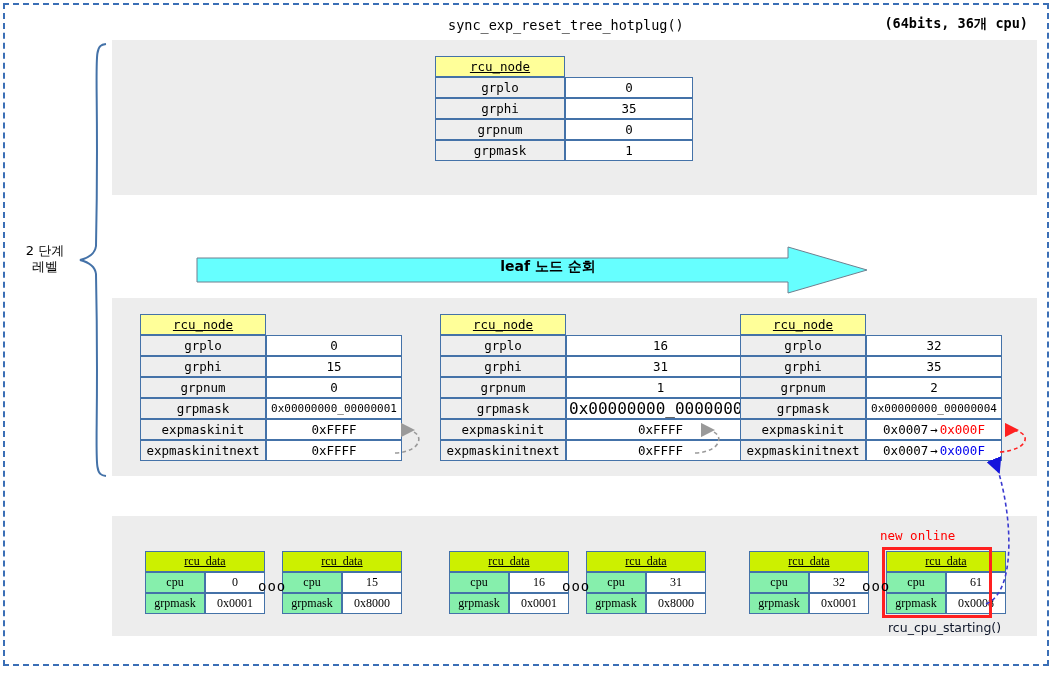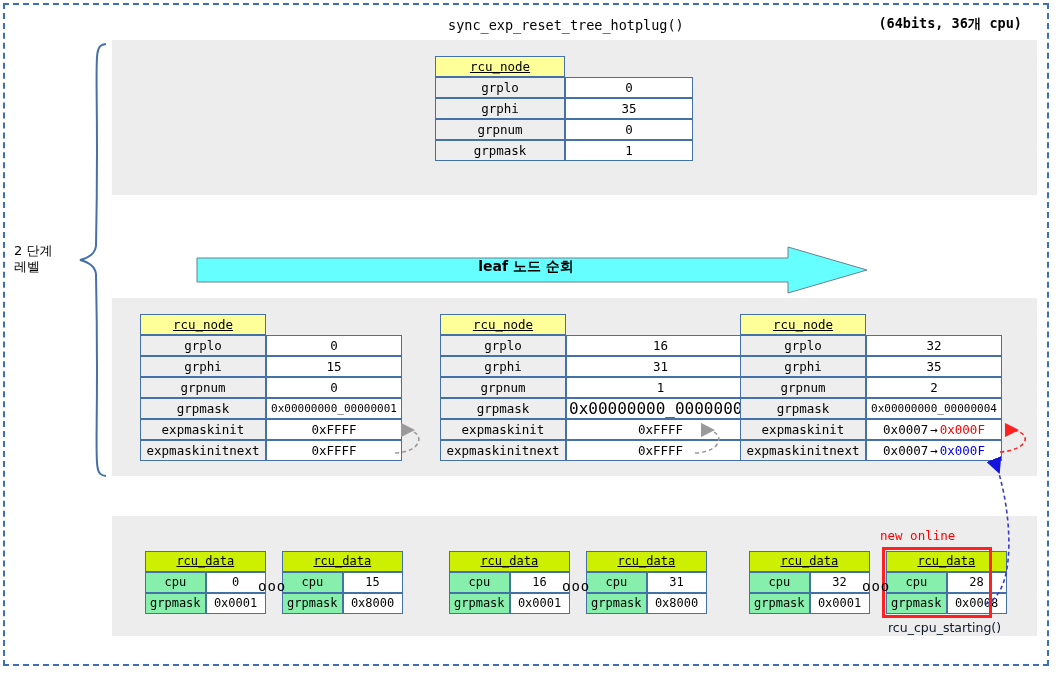--- a/index.html
+++ b/index.html
@@ -15,63 +15,64 @@
     position:absolute;left:3px;top:3px;width:1046px;height:663px;
     border:2px dashed #3b6fb6;box-sizing:border-box;pointer-events:none;
   }
 
   
   .diagram-title{
     position:absolute;left:448px;top:17px;font-size:13.5px;color:#000;
     letter-spacing:0px;white-space:nowrap;
   }
   .cpu-note{
-    position:absolute;right:28px;top:15px;font-size:13.5px;font-weight:bold;color:#000;
+    position:absolute;right:22px;top:15px;font-size:13.5px;font-weight:bold;color:#000;
     white-space:nowrap;
   }
 
   
   .panel{position:absolute;background:#ededed;}
   #panel-root{left:112px;top:40px;width:925px;height:155px;}
   #panel-leaf{left:112px;top:298px;width:925px;height:178px;}
   #panel-data{left:112px;top:516px;width:925px;height:120px;}
 
   
   .brace-label{
-    position:absolute;left:14px;top:243px;width:62px;
+    position:absolute;left:14px;top:243px;width:62px;text-align:center;
     font-size:13px;line-height:16px;color:#000;
     font-family:"DejaVu Sans","Liberation Sans",sans-serif;
   }
   .brace-svg{position:absolute;left:76px;top:40px;}
 
   
   .arrow-band{position:absolute;left:196px;top:246px;}
   .arrow-label{
     position:absolute;left:196px;top:258px;width:660px;text-align:center;
     font-size:14px;font-weight:bold;color:#000;
     font-family:"DejaVu Sans","Liberation Sans",sans-serif;
     pointer-events:none;
+    padding-left:22px;
   }
 
   
   .node-tbl{position:absolute;border-collapse:separate;border-spacing:0;}
   .node-tbl td{
     font-size:12.5px;color:#000;height:19px;line-height:19px;
     padding:0 2px;text-align:center;white-space:nowrap;
     border:1px solid #4472a8;
   }
   .node-tbl td.hdr{
     background:#ffff99;text-decoration:underline;font-size:12.5px;margin-top:26px;
   }
   .node-tbl td.key{background:#eeeeee;}
   .node-tbl td.val{background:#ffffff;}
   .node-tbl td.blank{border:none;background:transparent;}
 
   
-  .data-tbl{position:absolute;border-collapse:separate;border-spacing:0;}
+  .data-tbl{position:absolute;border-collapse:separate;border-spacing:0;font-family:Liberation Serif, serif;}
   .data-tbl td{
     font-size:12px;color:#000;height:19px;line-height:19px;
     padding:0 4px;text-align:center;white-space:nowrap;
     border:1px solid #4472a8;
   }
   .data-tbl td.hdr{background:#ccf000;text-decoration:underline;}
   .data-tbl td.key{background:#86efac;}
   .data-tbl td.val{background:#ffffff;}
 
   .hl-box{
@@ -331,21 +332,21 @@
   </tbody>
     </table>
 
   <table class="data-tbl" style="left:886px;top:551px;">
     <tbody>
         <tr>
       <td class="hdr" colspan="2">rcu_data</td>
     </tr>
     <tr>
       <td class="key" style="width:50px;">cpu</td>
-      <td class="val" style="width:50px;">28</td>
+      <td class="val" style="width:50px;">61</td>
     </tr>
     <tr>
       <td class="key">grpmask</td>
       <td class="val val-blue">0x0008</td>
     </tr>
   </tbody>
     </table>
 
   <div class="hl-box" style="left:882px;top:547px;width:104px;height:65px;"></div>
 

